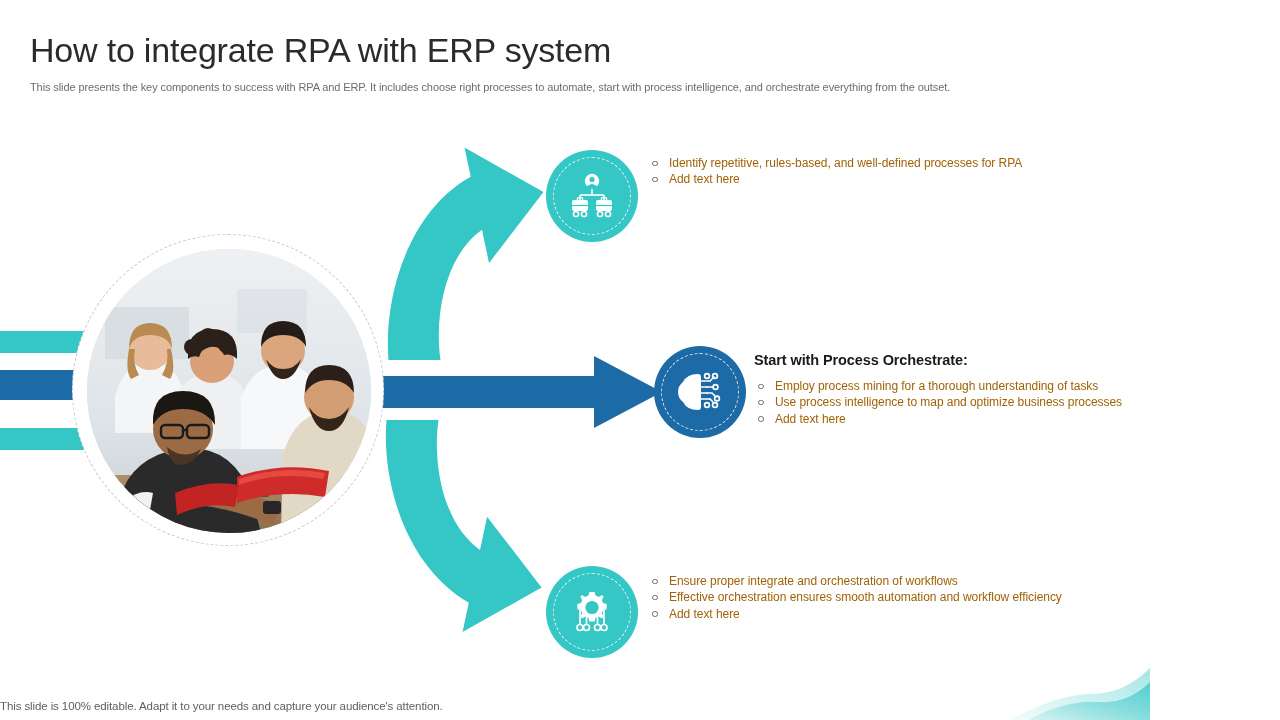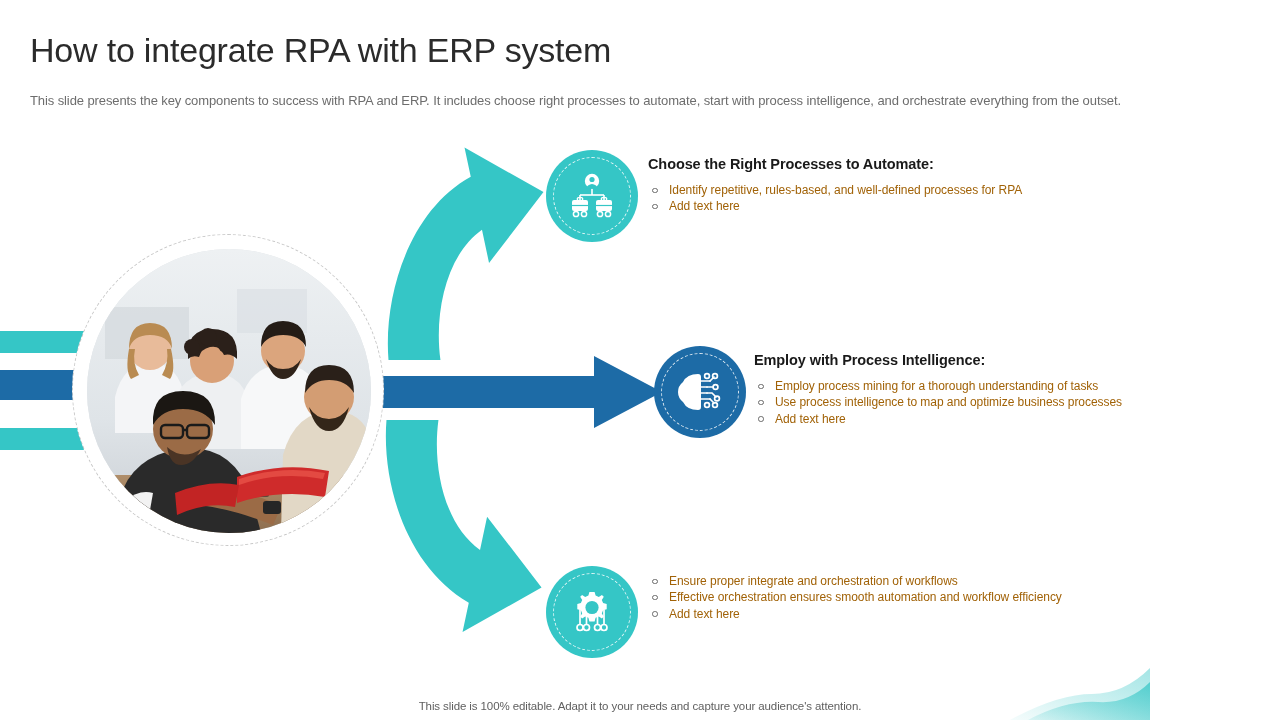--- a/index.html
+++ b/index.html
@@ -31,22 +31,22 @@
   #page-title {
     font-size: 34px;
     font-weight: 400;
     color: #2b2b2b;
     letter-spacing: -0.2px;
     line-height: 44px;
     white-space: nowrap;
   }
 
   #page-subtitle {
-    margin-top: 21px;
-    font-size: 13px;
+    margin-top: 8px;
+    font-size: 11px;
     color: #6d6d6d;
     line-height: 15px;
     letter-spacing: -0.1px;
     white-space: nowrap;
   }
 
   
   .side-bar {
     position: absolute;
     left: 0;
@@ -142,21 +142,20 @@
     border: 1px solid #6a6a6a;
     border-radius: 50%;
   }
 
   
   #footer-note {
     position: absolute;
     left: 0;
     top: 700px;
     width: 1280px;
-    text-align: center;
     font-size: 11.5px;
     color: #5f5f5f;
     letter-spacing: -0.1px;
   }
 
   #corner-wave {
     position: absolute;
     right: 0;
     bottom: 0;
     width: 140px;
@@ -335,35 +334,34 @@
         <path d="M36,22 L36,36"></path>
       </g>
       <circle cx="12" cy="39.5" r="3" fill="none" stroke="#ffffff" stroke-width="1.7"></circle>
       <circle cx="18.5" cy="39.5" r="3" fill="none" stroke="#ffffff" stroke-width="1.7"></circle>
       <circle cx="29.5" cy="39.5" r="3" fill="none" stroke="#ffffff" stroke-width="1.7"></circle>
       <circle cx="36" cy="39.5" r="3" fill="none" stroke="#ffffff" stroke-width="1.7"></circle>
     </svg>
   </div>
 
   <div class="content-block" id="block-1">
-    <div class="block-heading">Choose the Right Processes to Automate:</div>
     <ul class="bullet-list">
       <li class="bullet-item">
         <span class="bullet-marker"></span>
         <span>Identify repetitive, rules-based, and well-defined processes for RPA</span>
       </li>
       <li class="bullet-item">
         <span class="bullet-marker"></span>
         <span>Add text here</span>
       </li>
     </ul>
   </div>
 
   <div class="content-block" id="block-2">
-    <div class="block-heading">Employ with Process Intelligence:</div>
+    <div class="block-heading">Start with Process Orchestrate:</div>
     <ul class="bullet-list">
       <li class="bullet-item">
         <span class="bullet-marker"></span>
         <span>Employ process mining for a thorough understanding of tasks</span>
       </li>
       <li class="bullet-item">
         <span class="bullet-marker"></span>
         <span>Use process intelligence to map and optimize business processes</span>
       </li>
       <li class="bullet-item">

